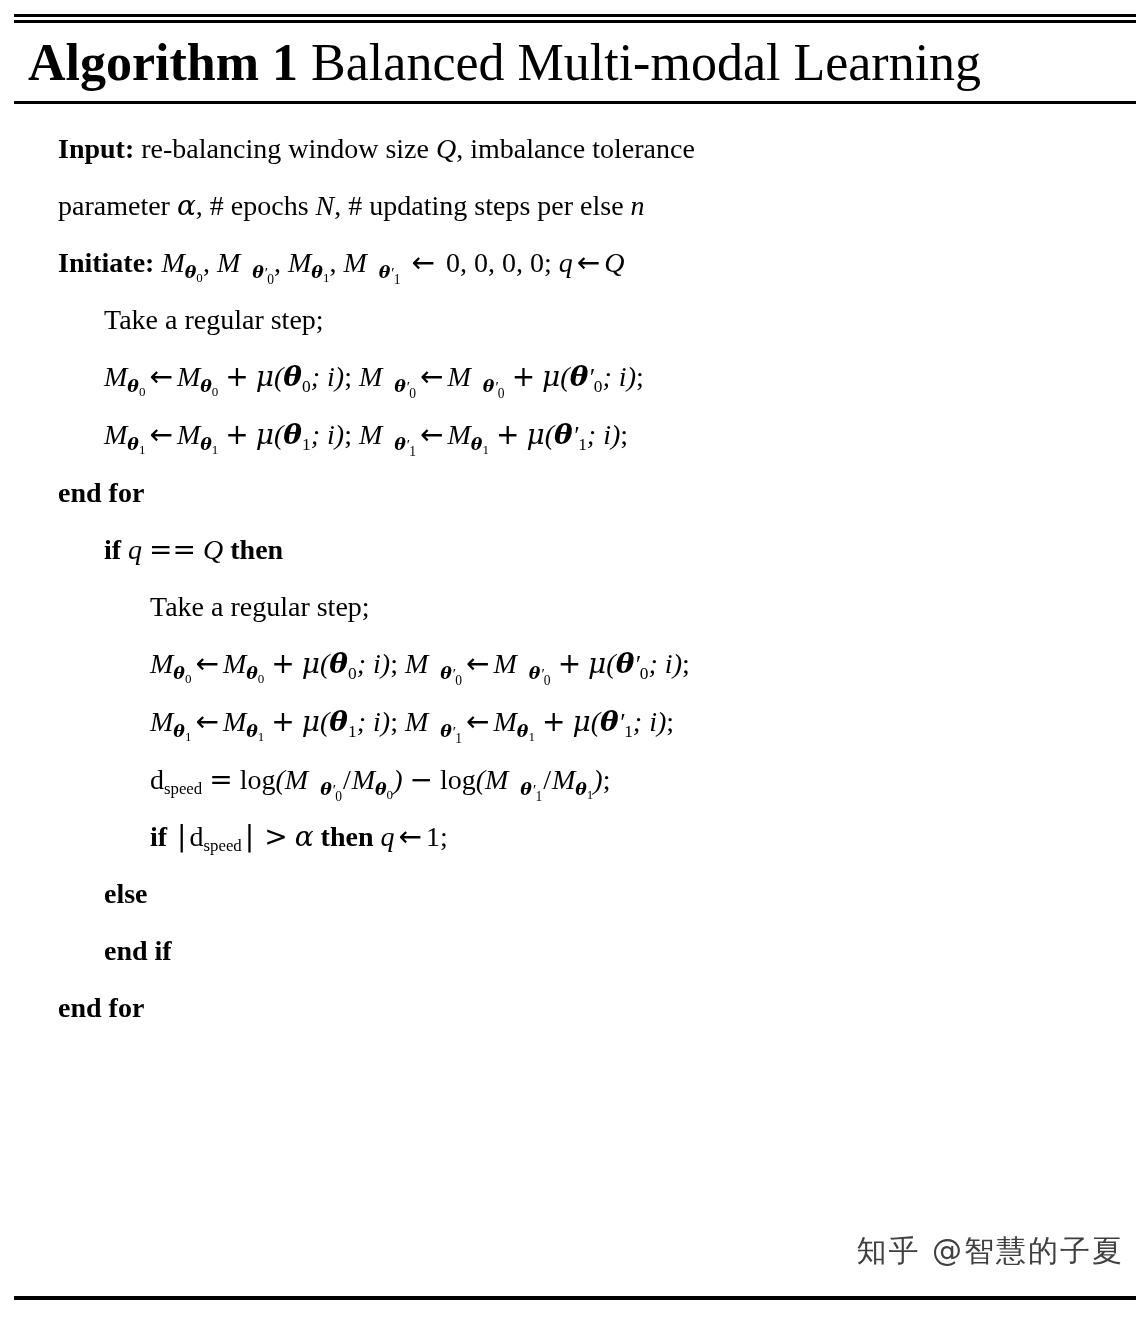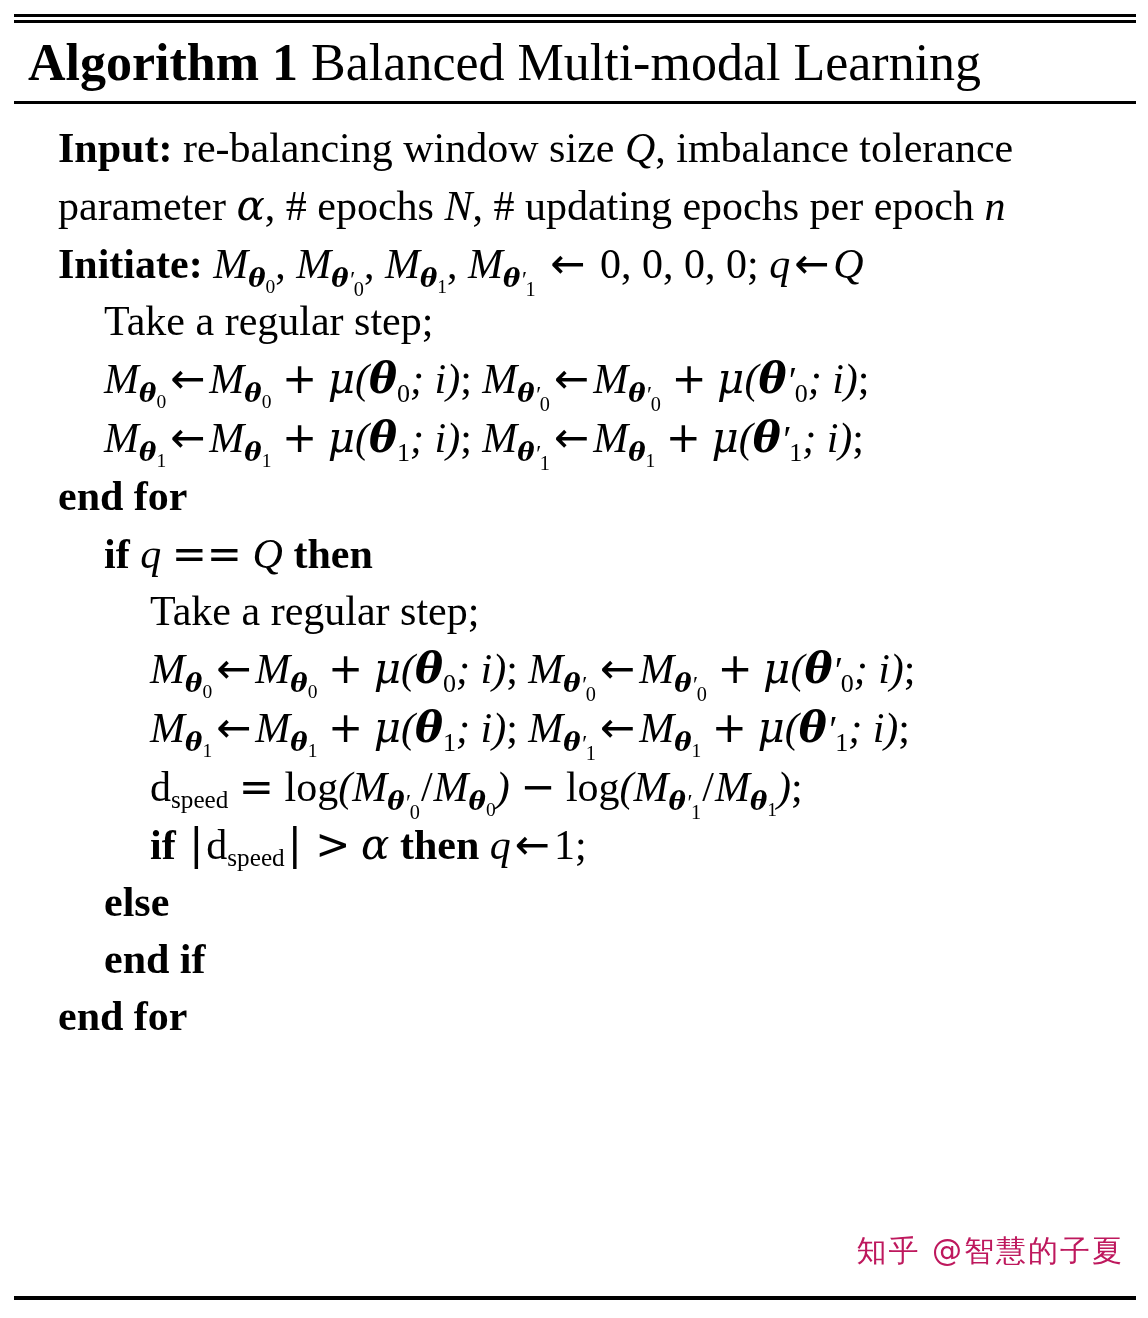--- a/index.html
+++ b/index.html
@@ -48,21 +48,21 @@
     white-space: nowrap;
   }
   .algo-title .kw { font-weight: bold; }
 
   
   .algo-body {
     padding-top: 16px;
     padding-bottom: 10px;
   }
   .line {
-    font-size: 42px;
+    font-size: 28px;
     line-height: 57px;
     white-space: nowrap;
     position: relative;
   }
   .ind0 { padding-left: 44px; }
   .ind1 { padding-left: 90px; }
   .ind2 { padding-left: 136px; }
 
   .kw { font-weight: bold; }
   .rm { font-style: normal; }
@@ -106,20 +106,21 @@
     font-style: italic;
     font-size: 0.9em;
   }
   
   .thsub {
     display: inline-block;
     font-size: 0.62em;
     line-height: 0;
     vertical-align: -0.33em;
     position: relative;
+    margin-left: 12px;
   }
   .thsub .digit {
     font-size: 0.78em;
     vertical-align: -0.45em;
     font-style: normal;
   }
   .dspeed sub {
     font-style: normal;
     font-size: 0.60em;
     vertical-align: -0.28em;
@@ -132,21 +133,21 @@
   }
   .slash { font-style: normal; padding: 0 1px; }
 
   
   #watermark {
     position: absolute;
     right: 24px;
     bottom: 46px;
     font-family: "DejaVu Sans", sans-serif;
     font-size: 30px;
-    color: #be185d;
+    color: #404040;
     letter-spacing: 2px;
     white-space: nowrap;
     user-select: none;
   }
 
   #bottom-rule {
     position: absolute;
     left: 14px;
     top: 1296px;
     width: 1122px;
@@ -174,21 +175,21 @@
 
     <div class="line ind0">
       <span class="kw">Input:</span>
       <span>re-balancing window size</span>
       <span class="mi">Q</span><span>, imbalance tolerance</span>
     </div>
 
     <div class="line ind0">
       <span>parameter</span>
       <span class="greek">α</span><span>, # epochs</span>
-      <span class="mi">N</span><span>, # updating epochs per epoch</span>
+      <span class="mi">N</span><span>, # updating steps per else</span>
       <span class="mi">n</span>
     </div>
 
     <div class="line ind0">
       <span class="kw">Initiate:</span>
       <span class="mi"><span>M</span><sub><span class="btheta">θ</span><sub class="rmsub">0</sub></sub></span><span>,&nbsp;</span><span class="mi"><span>M</span><span class="thsub"><span class="btheta">θ</span><span class="prime">′</span><span class="digit">0</span></span></span><span>,&nbsp;</span><span class="mi"><span>M</span><sub><span class="btheta">θ</span><sub class="rmsub">1</sub></sub></span><span>,&nbsp;</span><span class="mi"><span>M</span><span class="thsub"><span class="btheta">θ</span><span class="prime">′</span><span class="digit">1</span></span></span>
       <span class="arrow">←</span>
       <span>0, 0, 0, 0</span><span>;</span>
       <span class="mi">q</span><span class="arrow">←</span><span class="mi">Q</span>
     </div>

